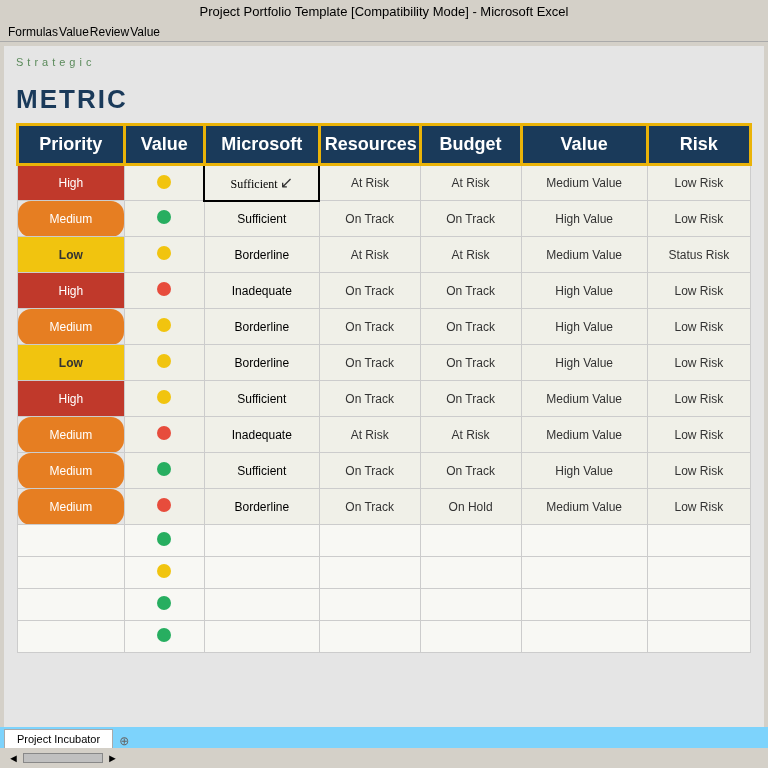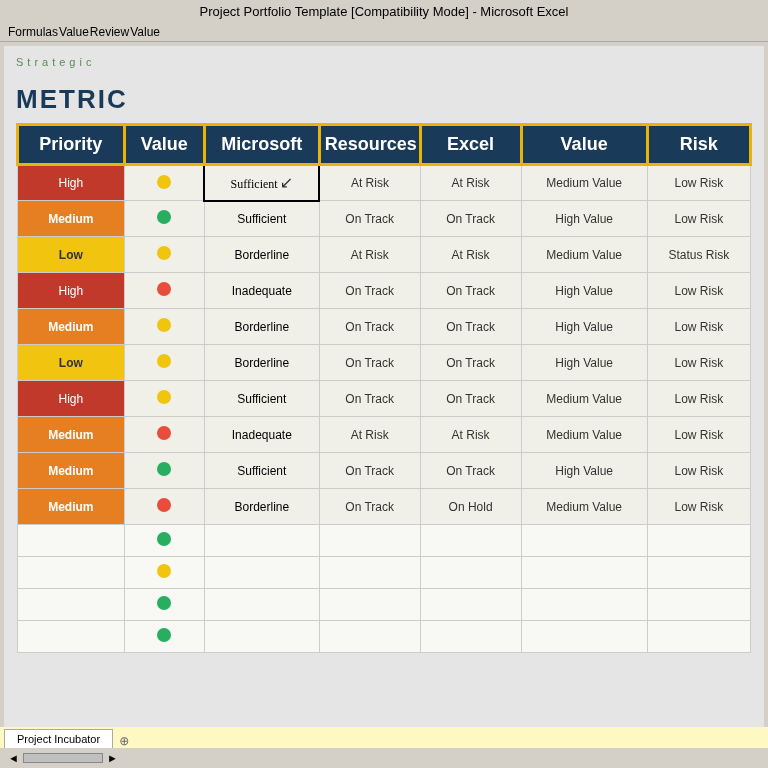--- a/index.html
+++ b/index.html
@@ -83,21 +83,22 @@
       vertical-align: middle;
     }
     .priority-high {
       background: #c0392b;
       color: #fff;
       font-weight: normal;
     }
     .priority-medium {
       background: #e67e22;
       color: #fff;
-      font-weight: bold;
+      font-weight: normal;
+      border-radius: 13px;
     }
     .priority-low {
       background: #f1c40f;
       color: #333;
       font-weight: bold;
       margin-left: 16px;
     }
     .status-cell {
       background: #f0f0e8;
     }
@@ -197,21 +198,21 @@
         <col style="width:88px">
         <col style="width:110px">
         <col style="width:90px">
       </colgroup>
       <thead>
         <tr class="header-row">
           <th>Priority</th>
           <th>Value</th>
           <th>Microsoft</th>
           <th>Resources</th>
-          <th>Excel</th>
+          <th>Budget</th>
           <th>Value</th>
           <th>Risk</th>
         </tr>
       </thead>
       <tbody id="table-body">
       <tr>
             <td class="priority-high">High</td>
             <td class="status-cell"><span class="dot dot-yellow"></span></td>
             <td class="selected-cell">Sufficient<span class="cursor-indicator">↙</span></td>
             <td class="data-cell">At Risk</td>
@@ -334,21 +335,21 @@
             <td></td>
             <td></td>
             <td></td>
             <td></td>
           </tr>
         </tbody>
     </table>
   </div>
 </div>
 
-<div style="position:absolute; bottom:20px; left:0; right:0; background:#fef9c3; display:flex; align-items:flex-end; gap:2px; padding:2px 4px 0 4px;">
+<div style="position:absolute; bottom:20px; left:0; right:0; background:#7dd3fc; display:flex; align-items:flex-end; gap:2px; padding:2px 4px 0 4px;">
   <div class="tab">Project Incubator</div>
   <span style="font-size:12px; margin-left:4px; color:#666;">⊕</span>
 </div>
 
 <div class="bottom-bar">
   <div class="scrollbar-area">
     <span>◄</span>
     <div class="h-scrollbar"></div>
     <span>►</span>
   </div>

